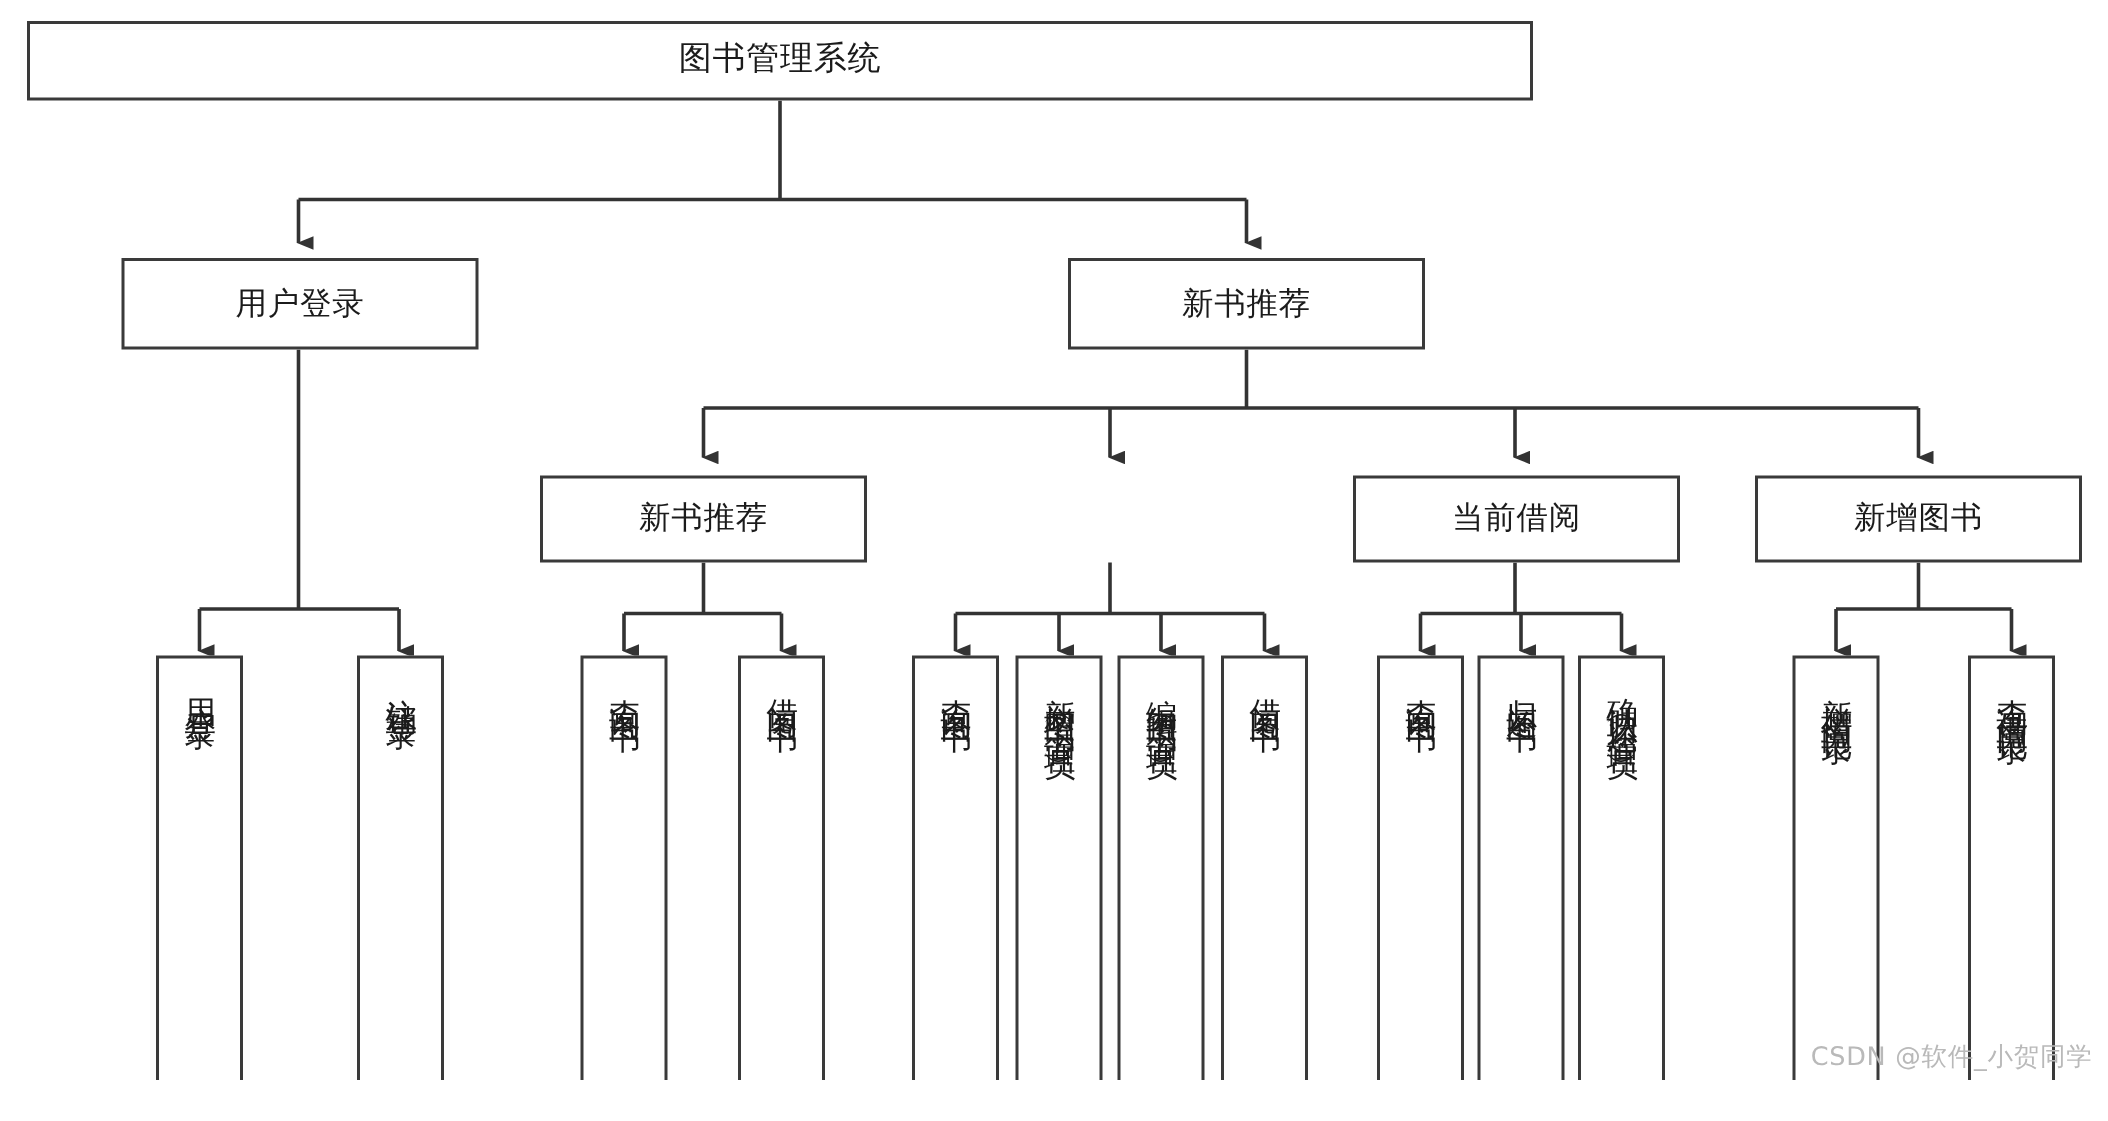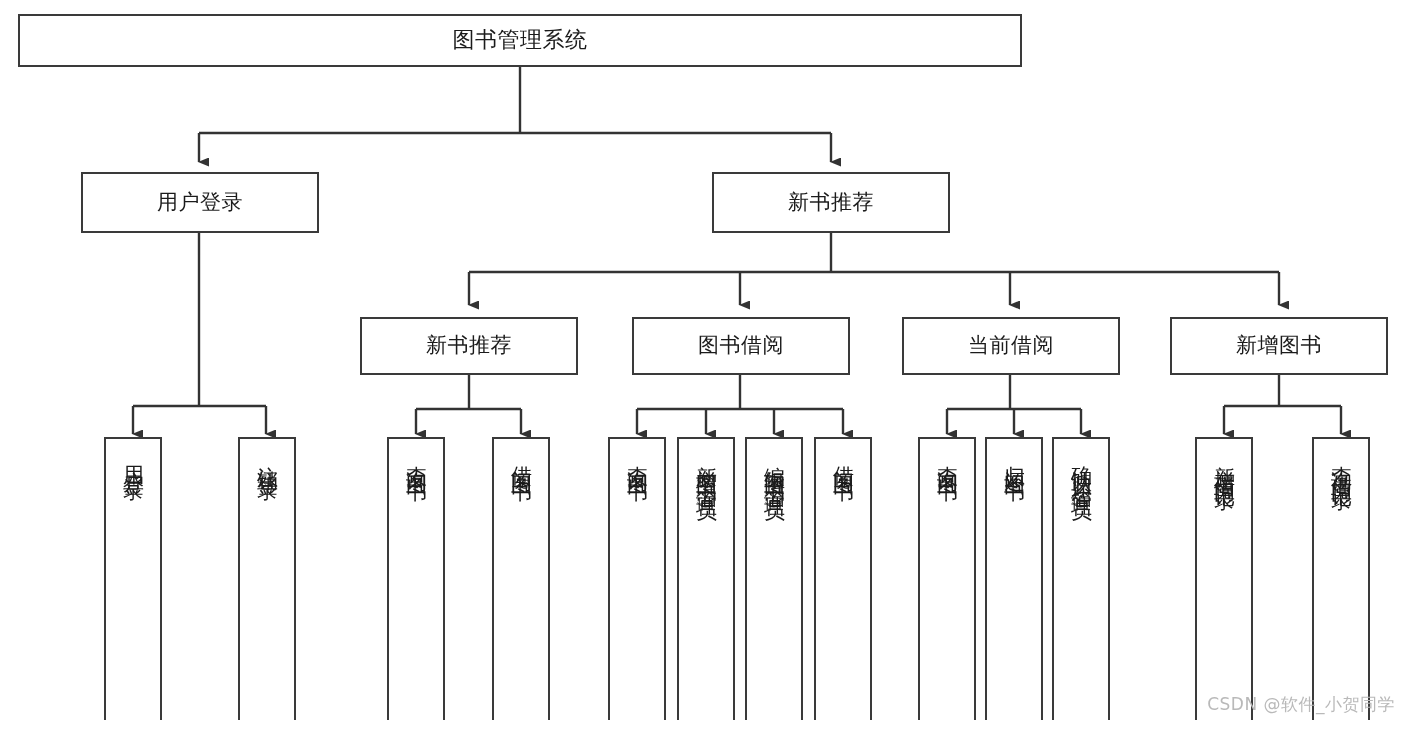--- a/index.html
+++ b/index.html
@@ -140,23 +140,20 @@
   </div>
 
   <div class="node horiz" style="left:712px; top:172px; width:238px; height:61px;">
     <span class="label">新书推荐</span>
   </div>
 
   <div class="node horiz" style="left:360px; top:317px; width:218px; height:58px;">
     <span class="label">新书推荐</span>
   </div>
 
-  <div class="node horiz" style="left:632px; top:317px; width:218px; height:58px;">
-    <span class="label">图书借阅</span>
-  </div>
 
   <div class="node horiz" style="left:902px; top:317px; width:218px; height:58px;">
     <span class="label">当前借阅</span>
   </div>
 
   <div class="node horiz" style="left:1170px; top:317px; width:218px; height:58px;">
     <span class="label">新增图书</span>
   </div>
 
   <div class="node vert" style="left:104px; top:437px; width:58px; height:296px;">

